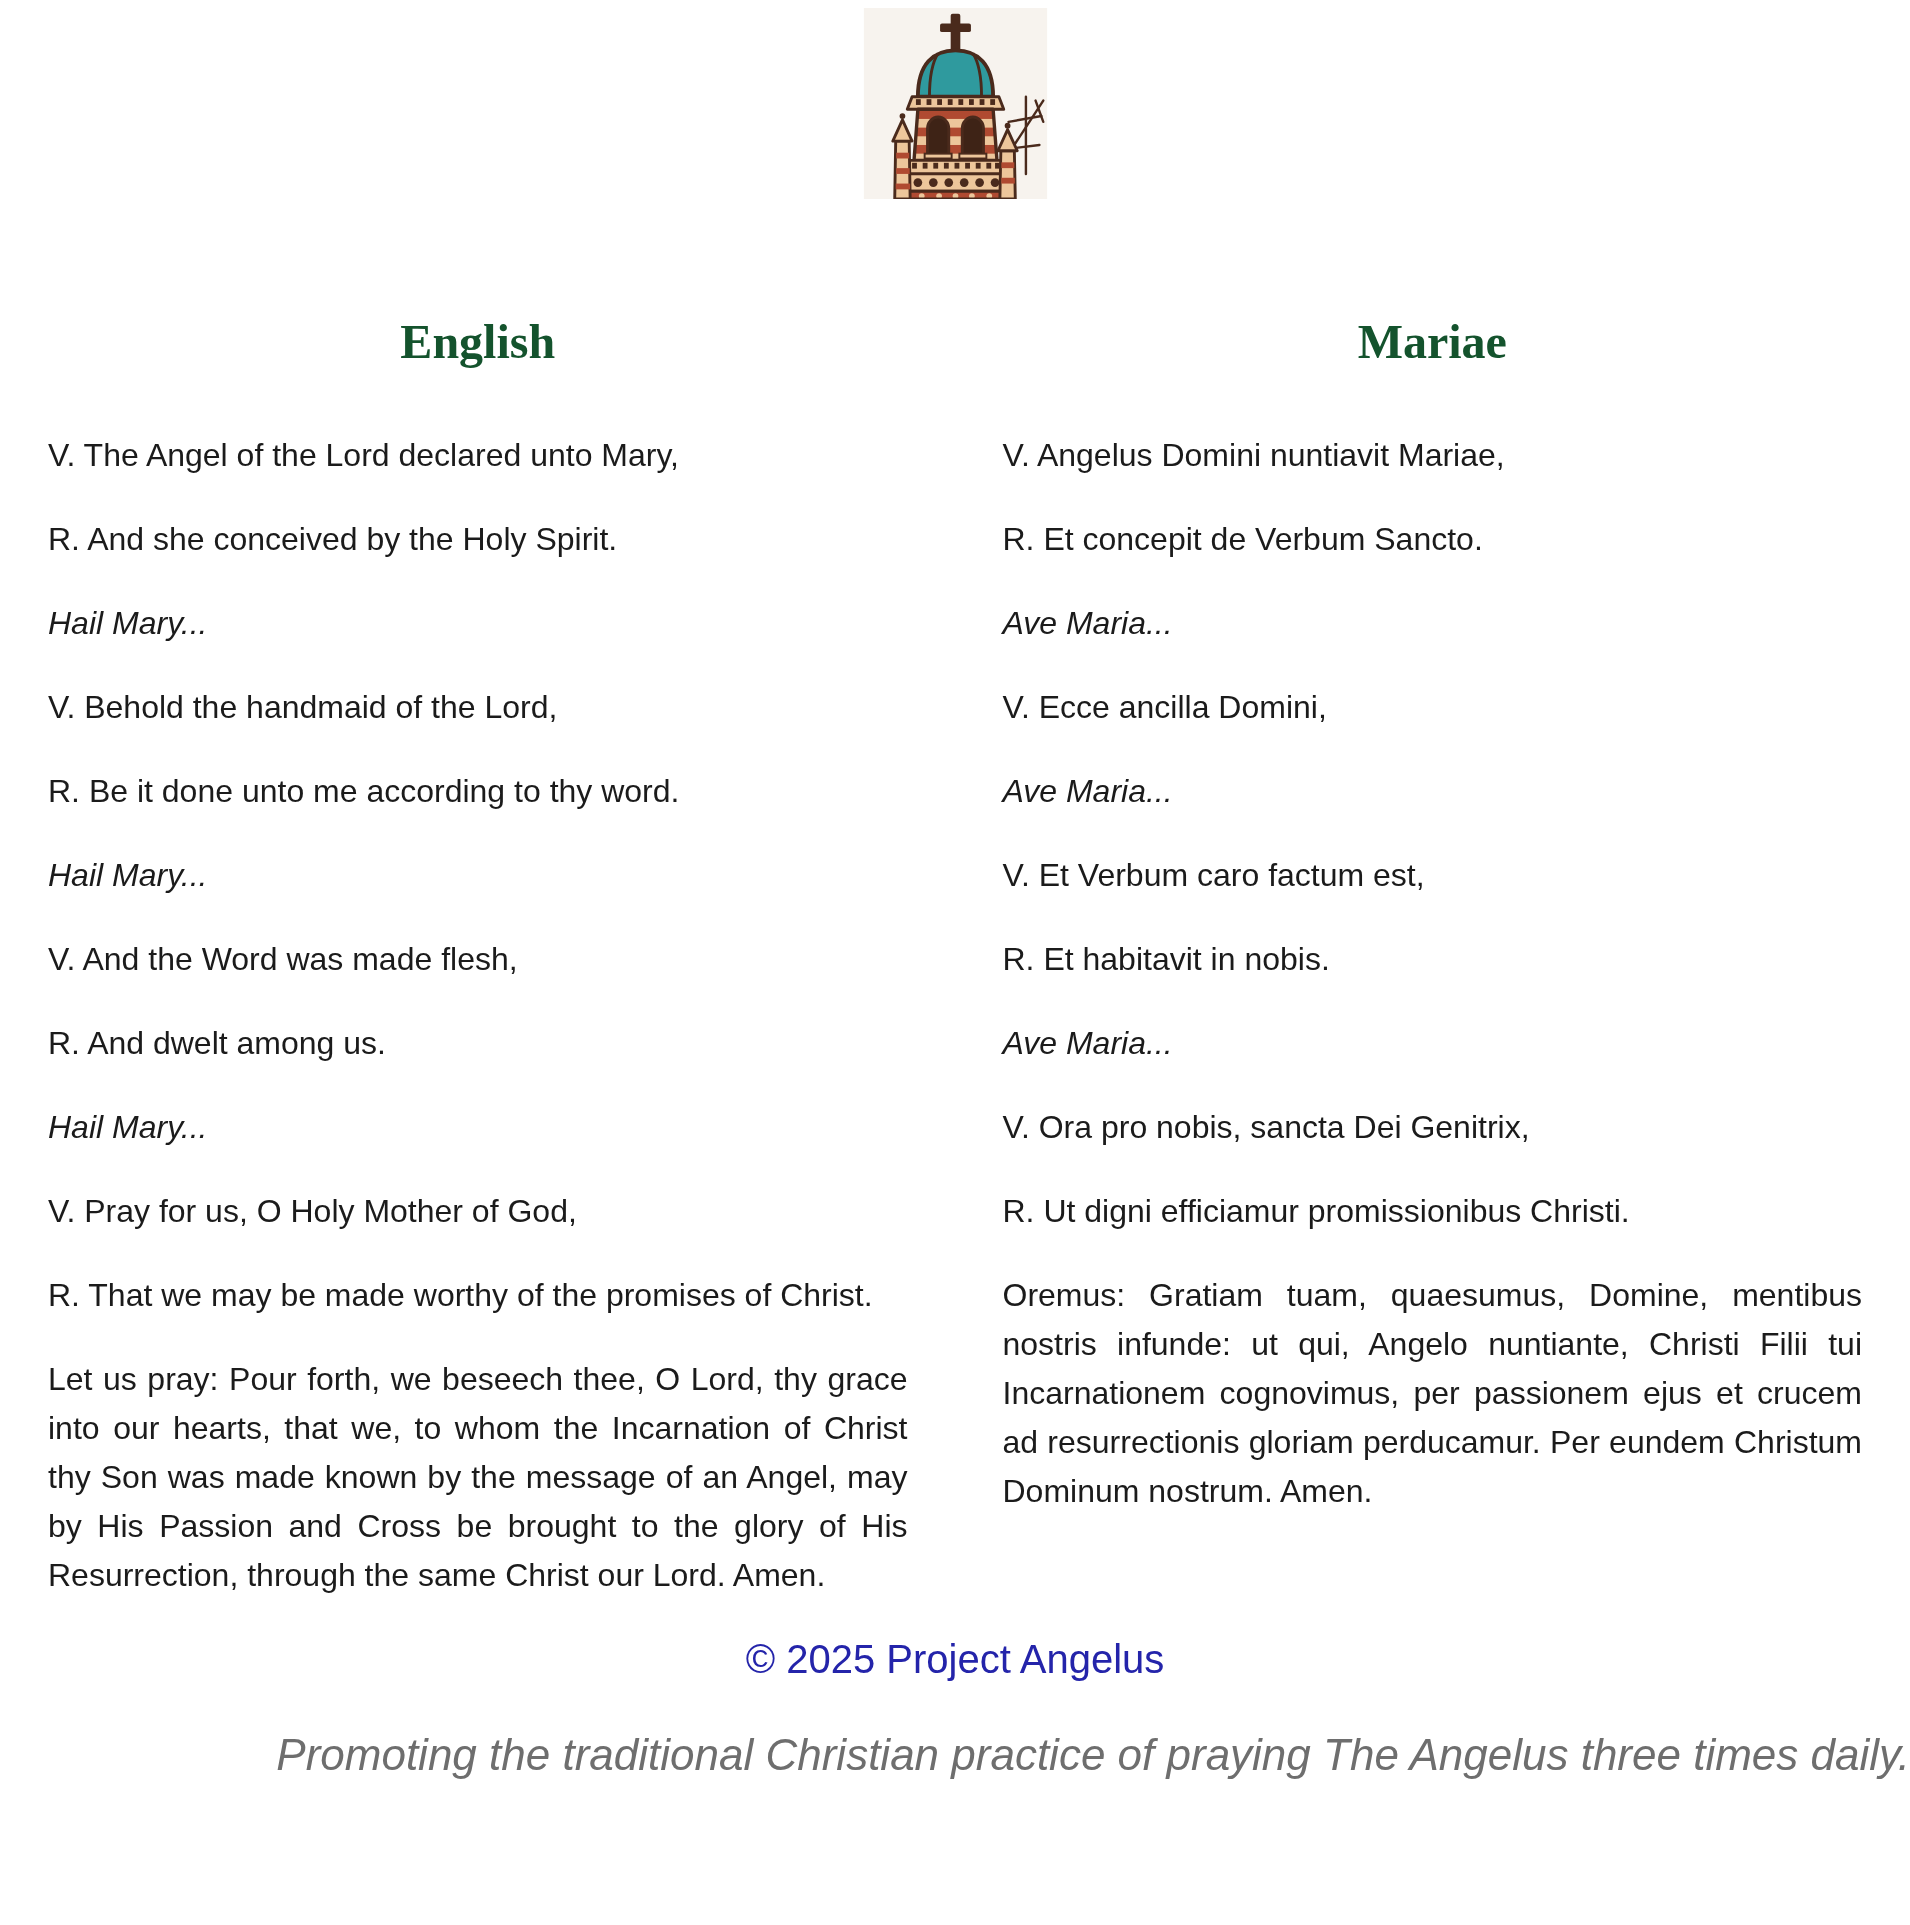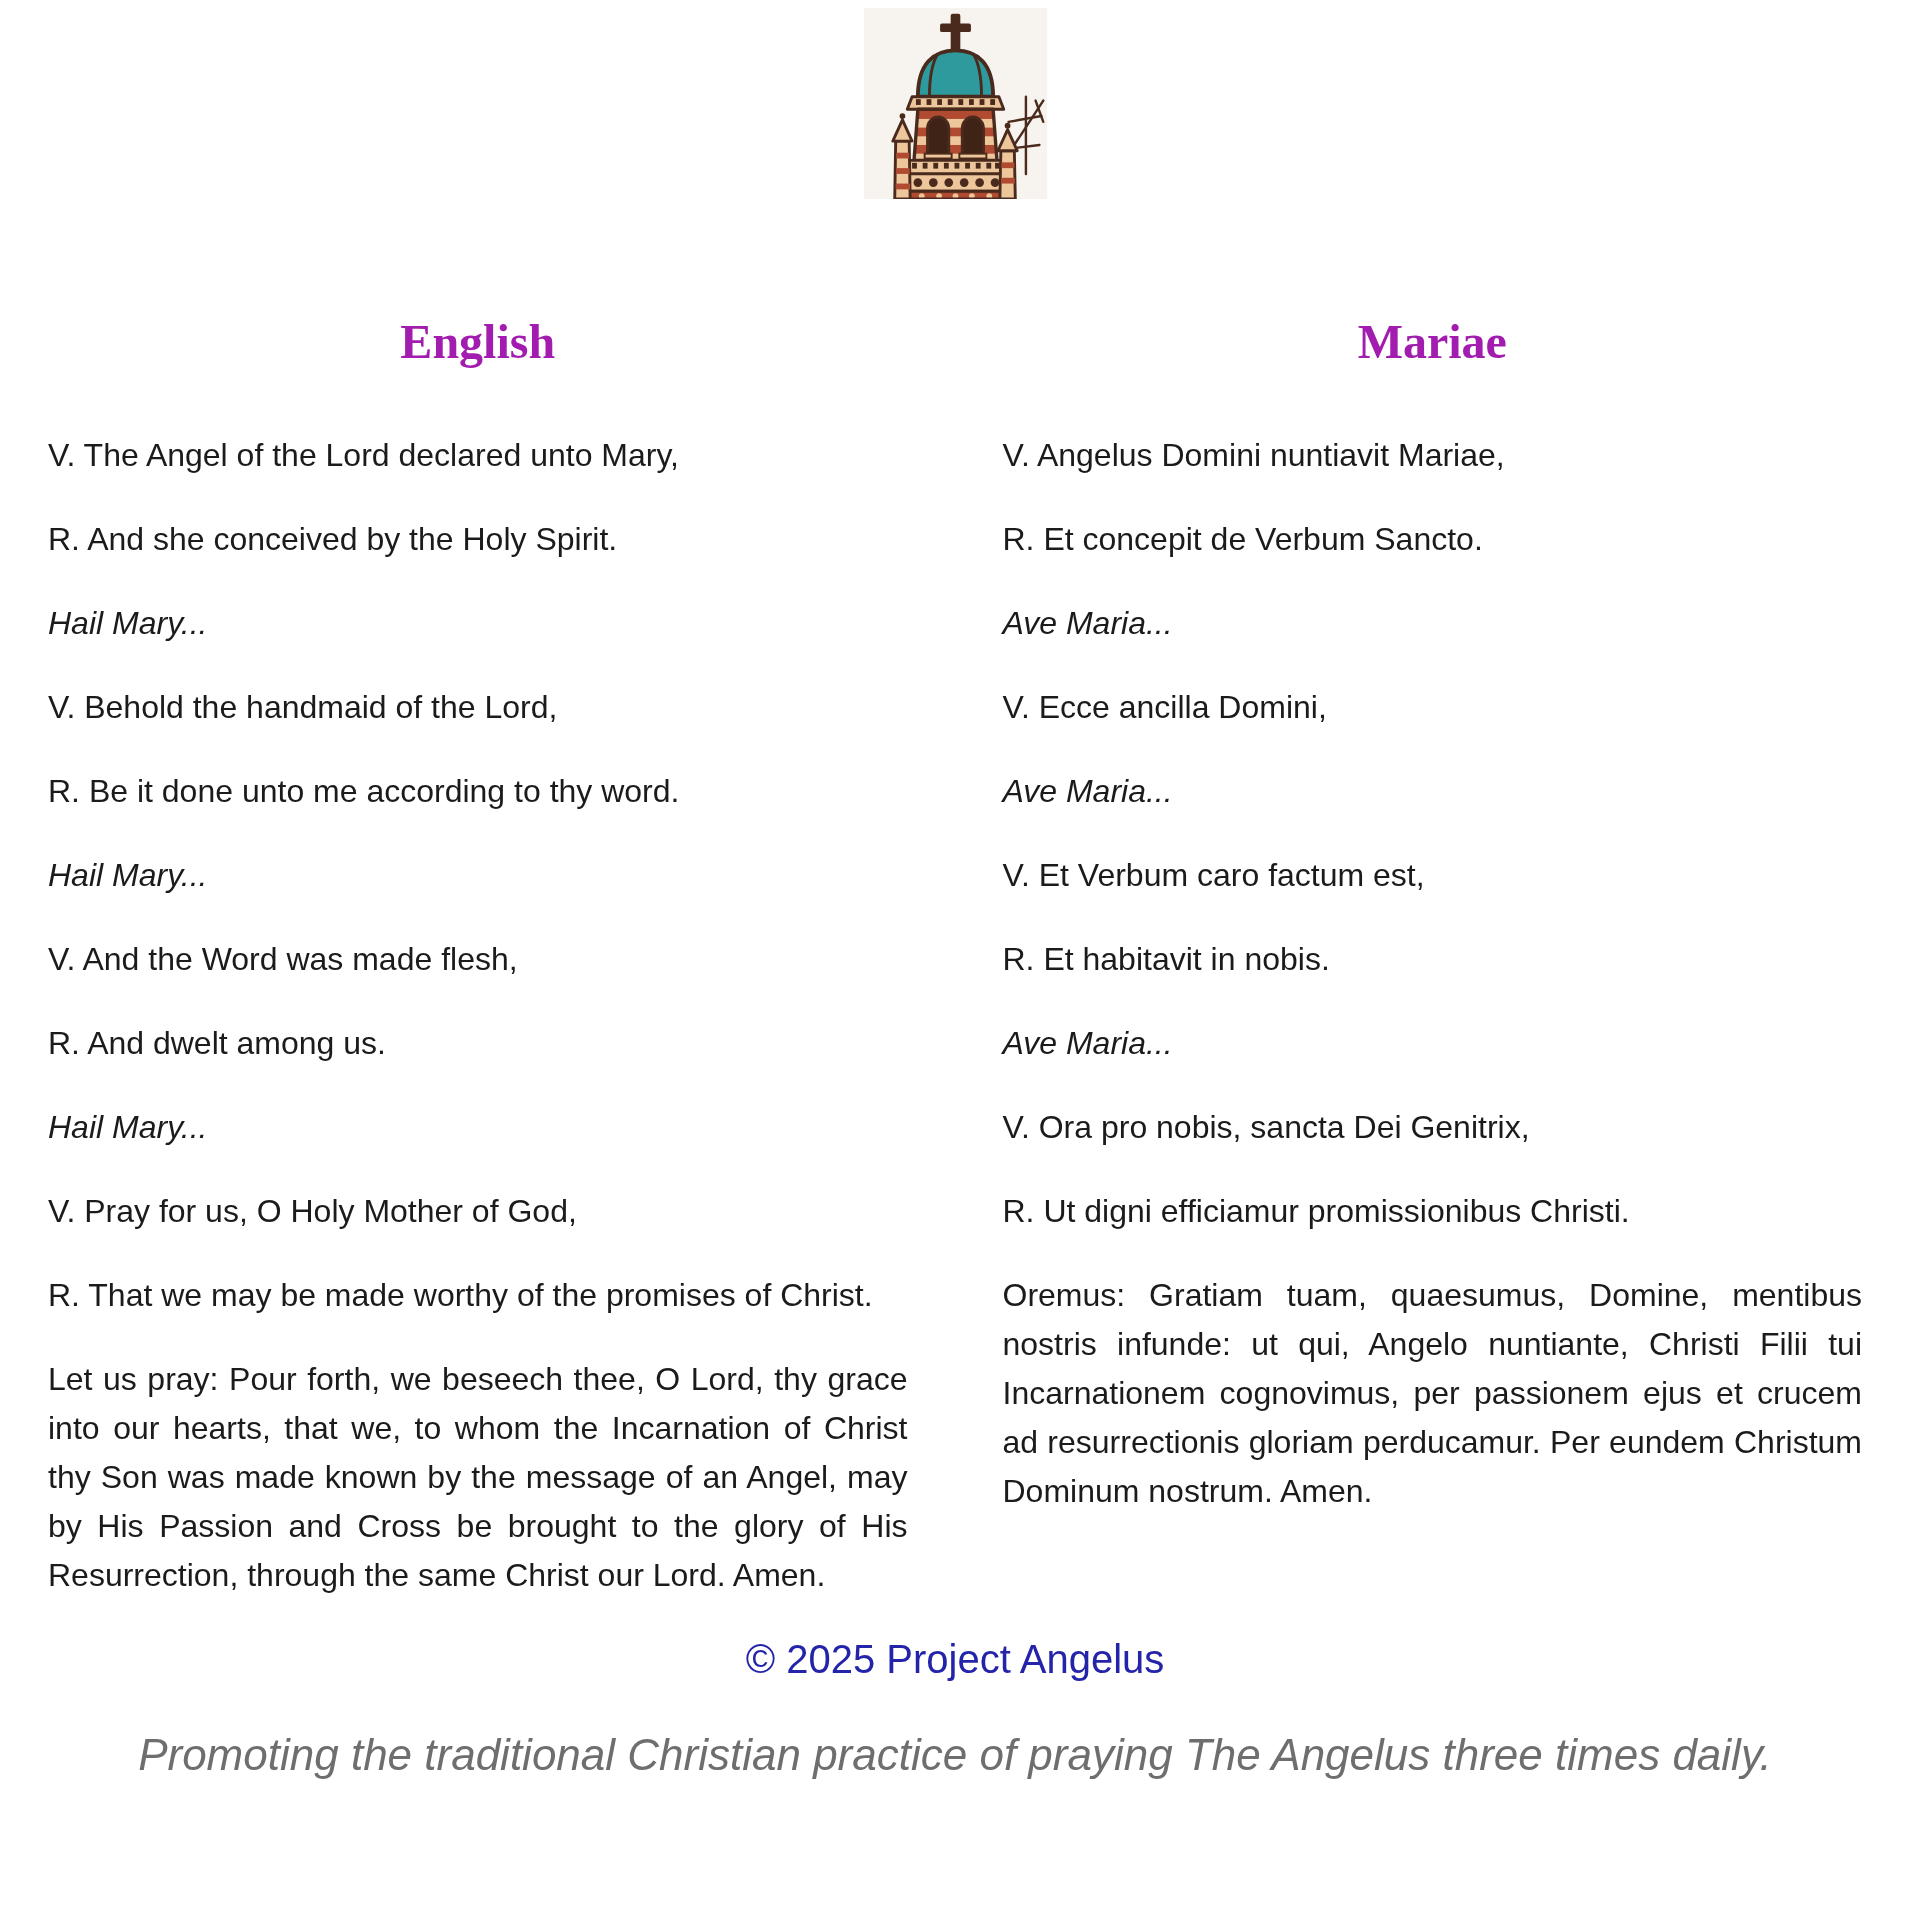--- a/index.html
+++ b/index.html
@@ -33,40 +33,40 @@
     column-gap:95px;
     padding:0 48px;
   }
   h2.col-heading{
     font-family:"Liberation Serif", serif;
     font-weight:700;
     font-size:48px;
     line-height:1.15;
     text-align:center;
     margin:115px 0 62px 0;
-    color:#a21caf;
+    color:#14532d;
   }
   p.line{
     font-size:32px;
     line-height:49px;
     margin:0 0 35px 0;
     text-align:justify;
     color:#1b1b1b;
   }
   p.line.italic{font-style:italic;}
   .copyright{
     display:block;
     text-align:center;
     font-size:40px;
     line-height:48px;
     color:var(--copyright-blue);
     text-decoration:none;
   }
   .tagline{
-    text-align:center;
+    text-align:right;
     font-size:44px;
     line-height:52px;
     font-style:italic;
     color:var(--tagline-gray);
     margin-top:46px;
     padding-bottom:41px;
     white-space:nowrap;
   }
 </style>
 </head>

